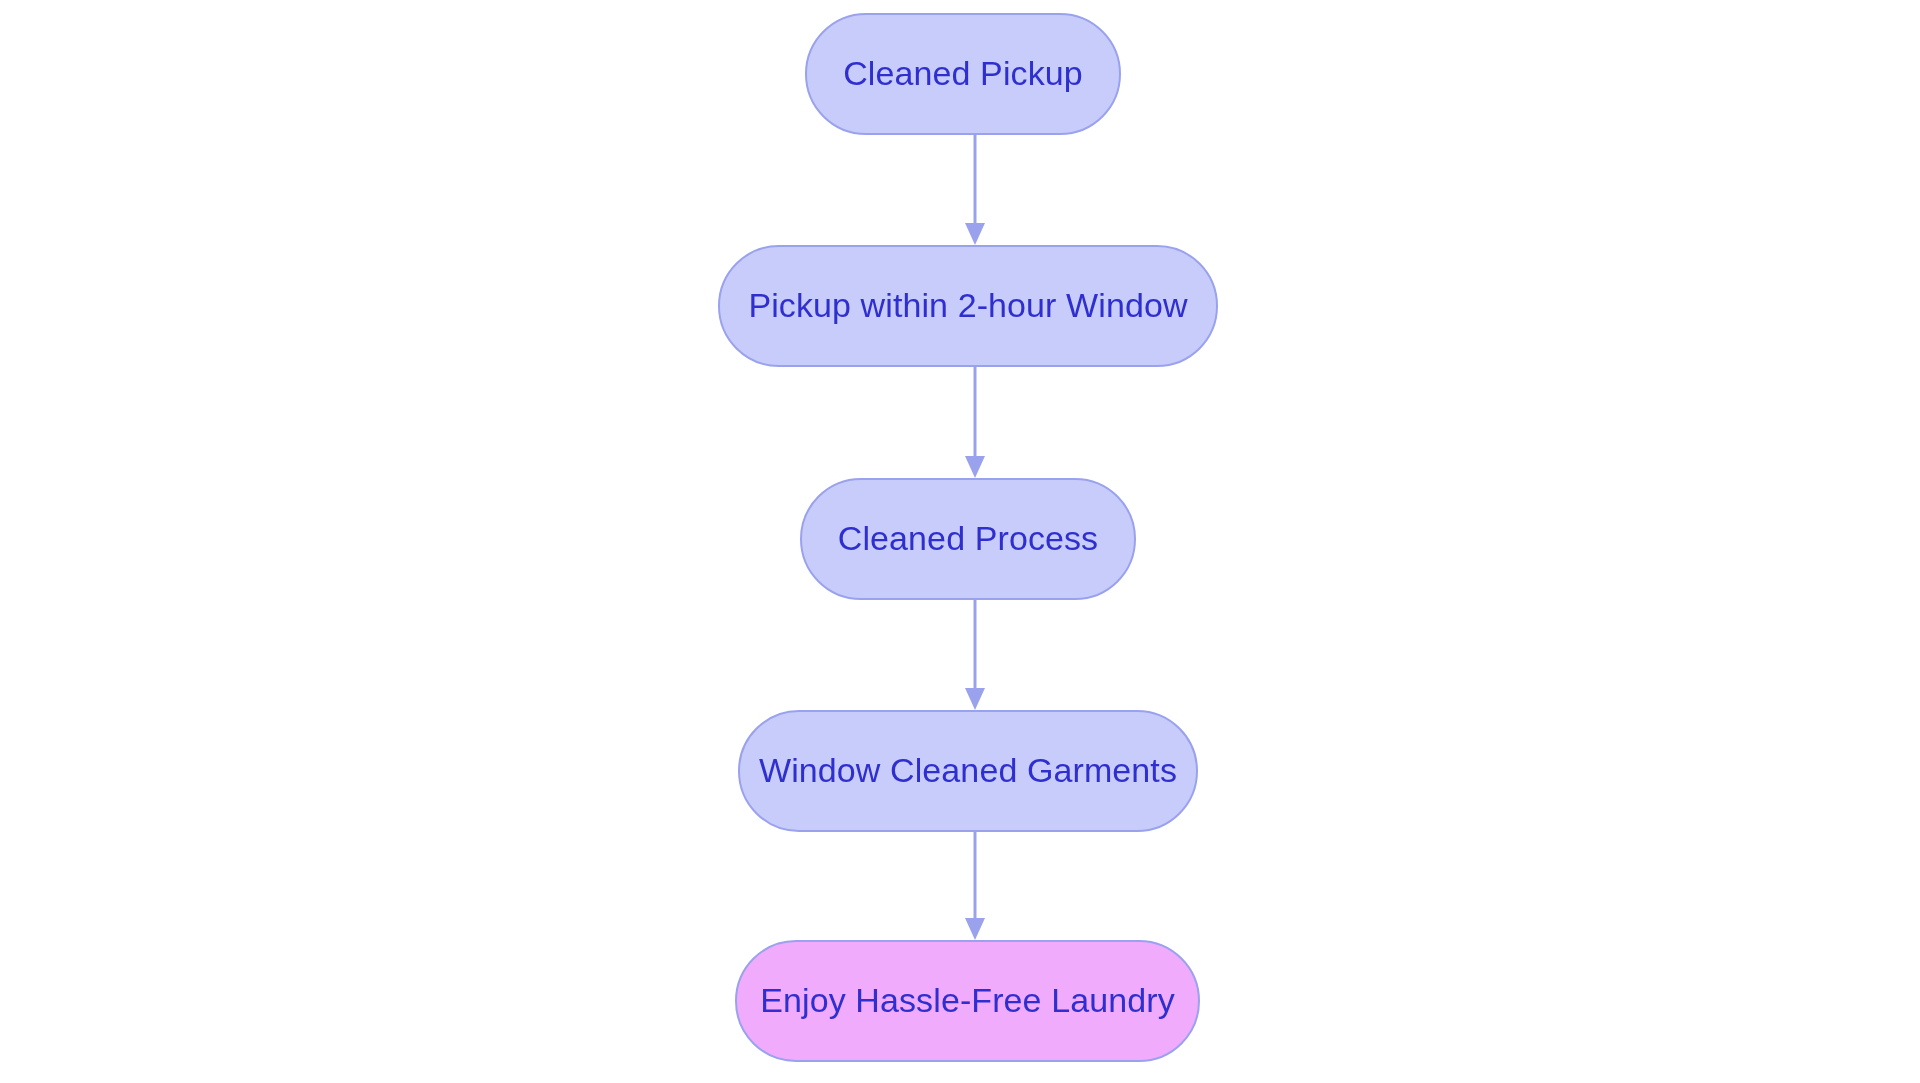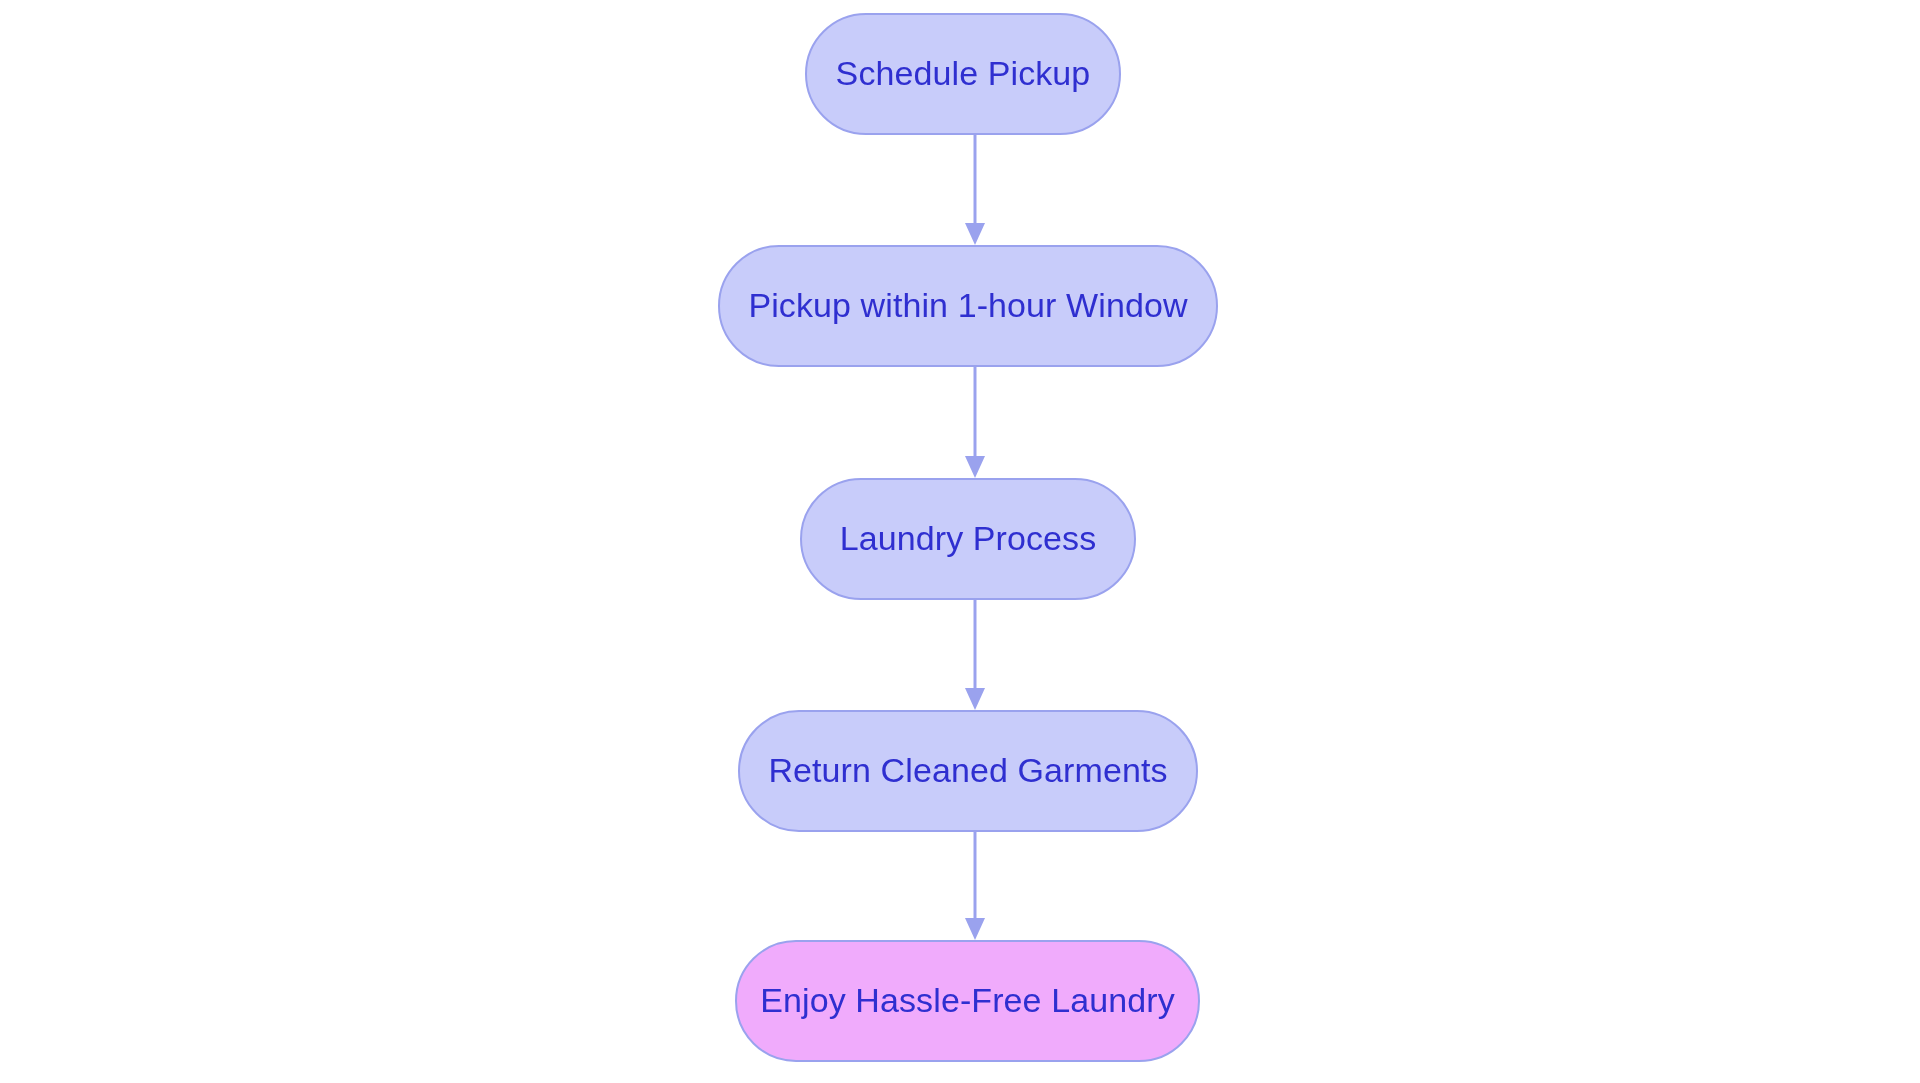--- a/index.html
+++ b/index.html
@@ -83,32 +83,32 @@
   </div>
 
   <div class="flow-connector" style="left: 963px; top: 832px;">
     <svg width="24" height="108" viewBox="0 0 24 108" aria-hidden="true">
       <line x1="12" y1="0" x2="12" y2="90" stroke="#9aa2ee" stroke-width="3"></line>
       <polygon points="12,108 2,86 22,86" fill="#9aa2ee"></polygon>
     </svg>
   </div>
 
   <div class="flow-node" style="width: 316px; height: 122px; left: 805px; top: 13px; background: rgb(200, 204, 250); border-color: rgb(154, 162, 238); color: rgb(47, 47, 208);">
-    <span class="node-label">Schedule Pickup</span>
+    <span class="node-label">Cleaned Pickup</span>
   </div>
 
   <div class="flow-node" style="width: 500px; height: 122px; left: 718px; top: 245px; background: rgb(200, 204, 250); border-color: rgb(154, 162, 238); color: rgb(47, 47, 208);">
-    <span class="node-label">Pickup within 1-hour Window</span>
+    <span class="node-label">Pickup within 2-hour Window</span>
   </div>
 
   <div class="flow-node" style="width: 336px; height: 122px; left: 800px; top: 478px; background: rgb(200, 204, 250); border-color: rgb(154, 162, 238); color: rgb(47, 47, 208);">
-    <span class="node-label">Laundry Process</span>
+    <span class="node-label">Cleaned Process</span>
   </div>
 
   <div class="flow-node" style="width: 460px; height: 122px; left: 738px; top: 710px; background: rgb(200, 204, 250); border-color: rgb(154, 162, 238); color: rgb(47, 47, 208);">
-    <span class="node-label">Return Cleaned Garments</span>
+    <span class="node-label">Window Cleaned Garments</span>
   </div>
 
   <div class="flow-node" style="width: 465px; height: 122px; left: 735px; top: 940px; background: #f0abfc; border-color: rgb(154, 162, 238); color: rgb(47, 47, 208);">
     <span class="node-label">Enjoy Hassle-Free Laundry</span>
   </div>
 
 </div>
 
 </body></html>

